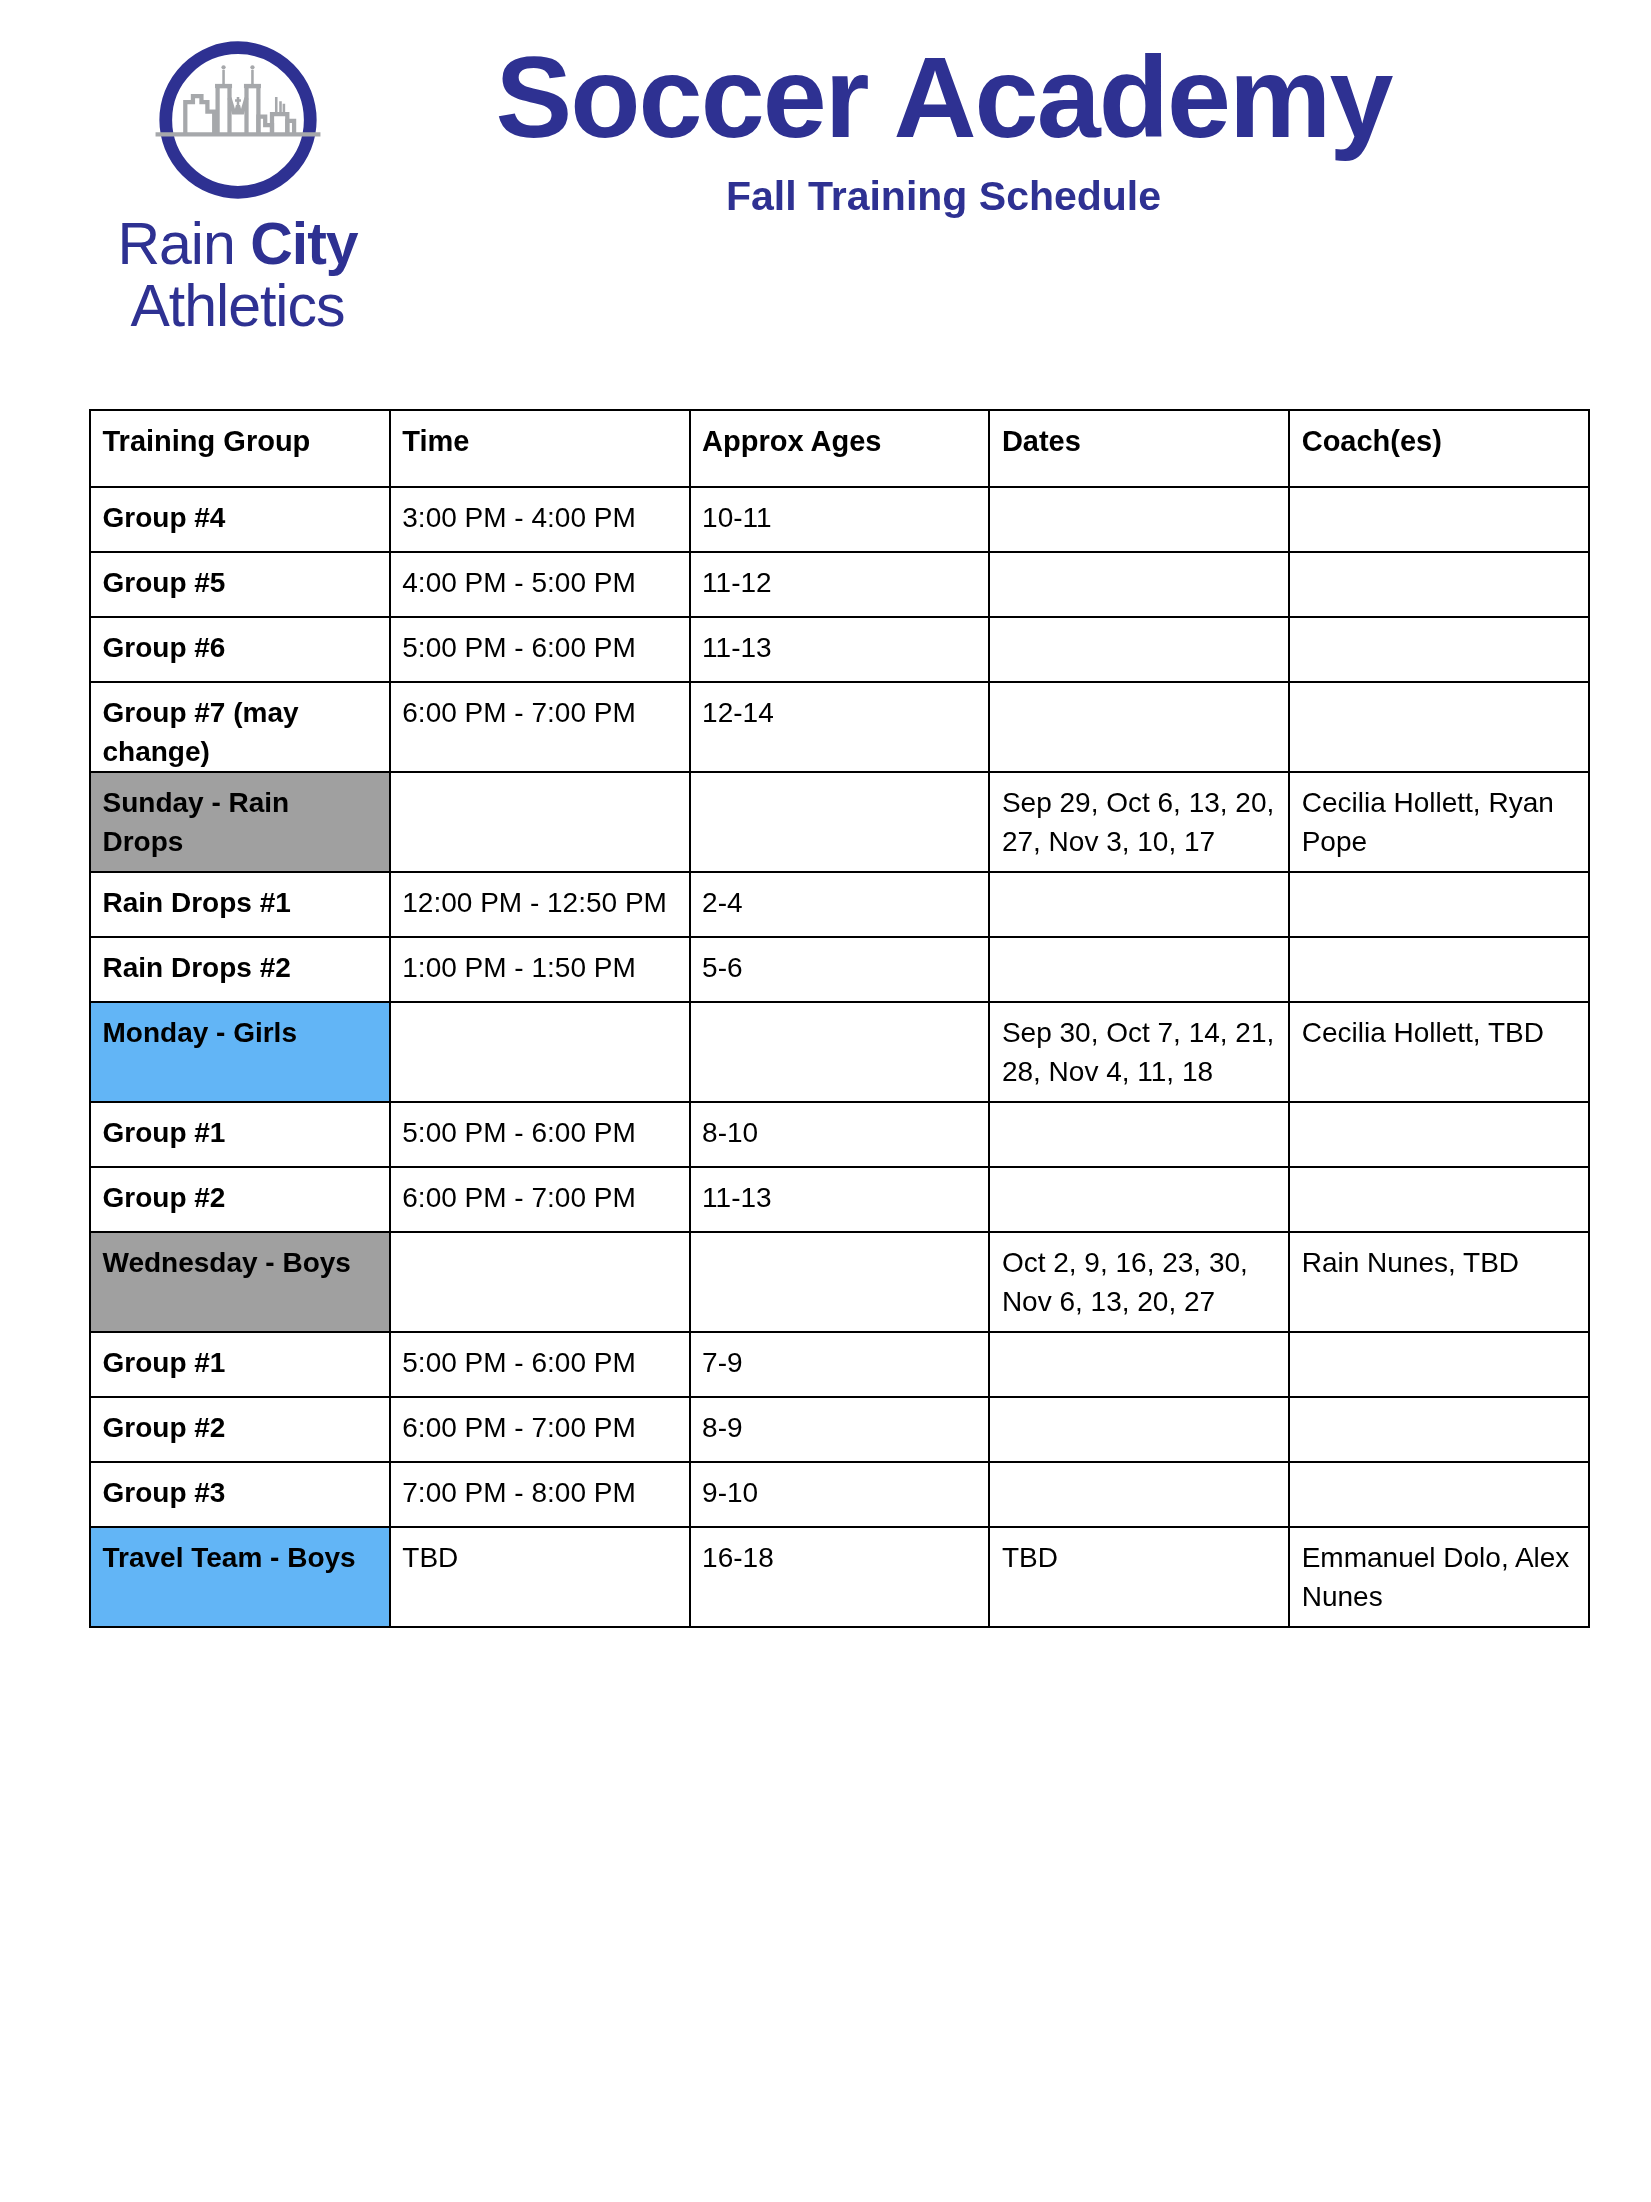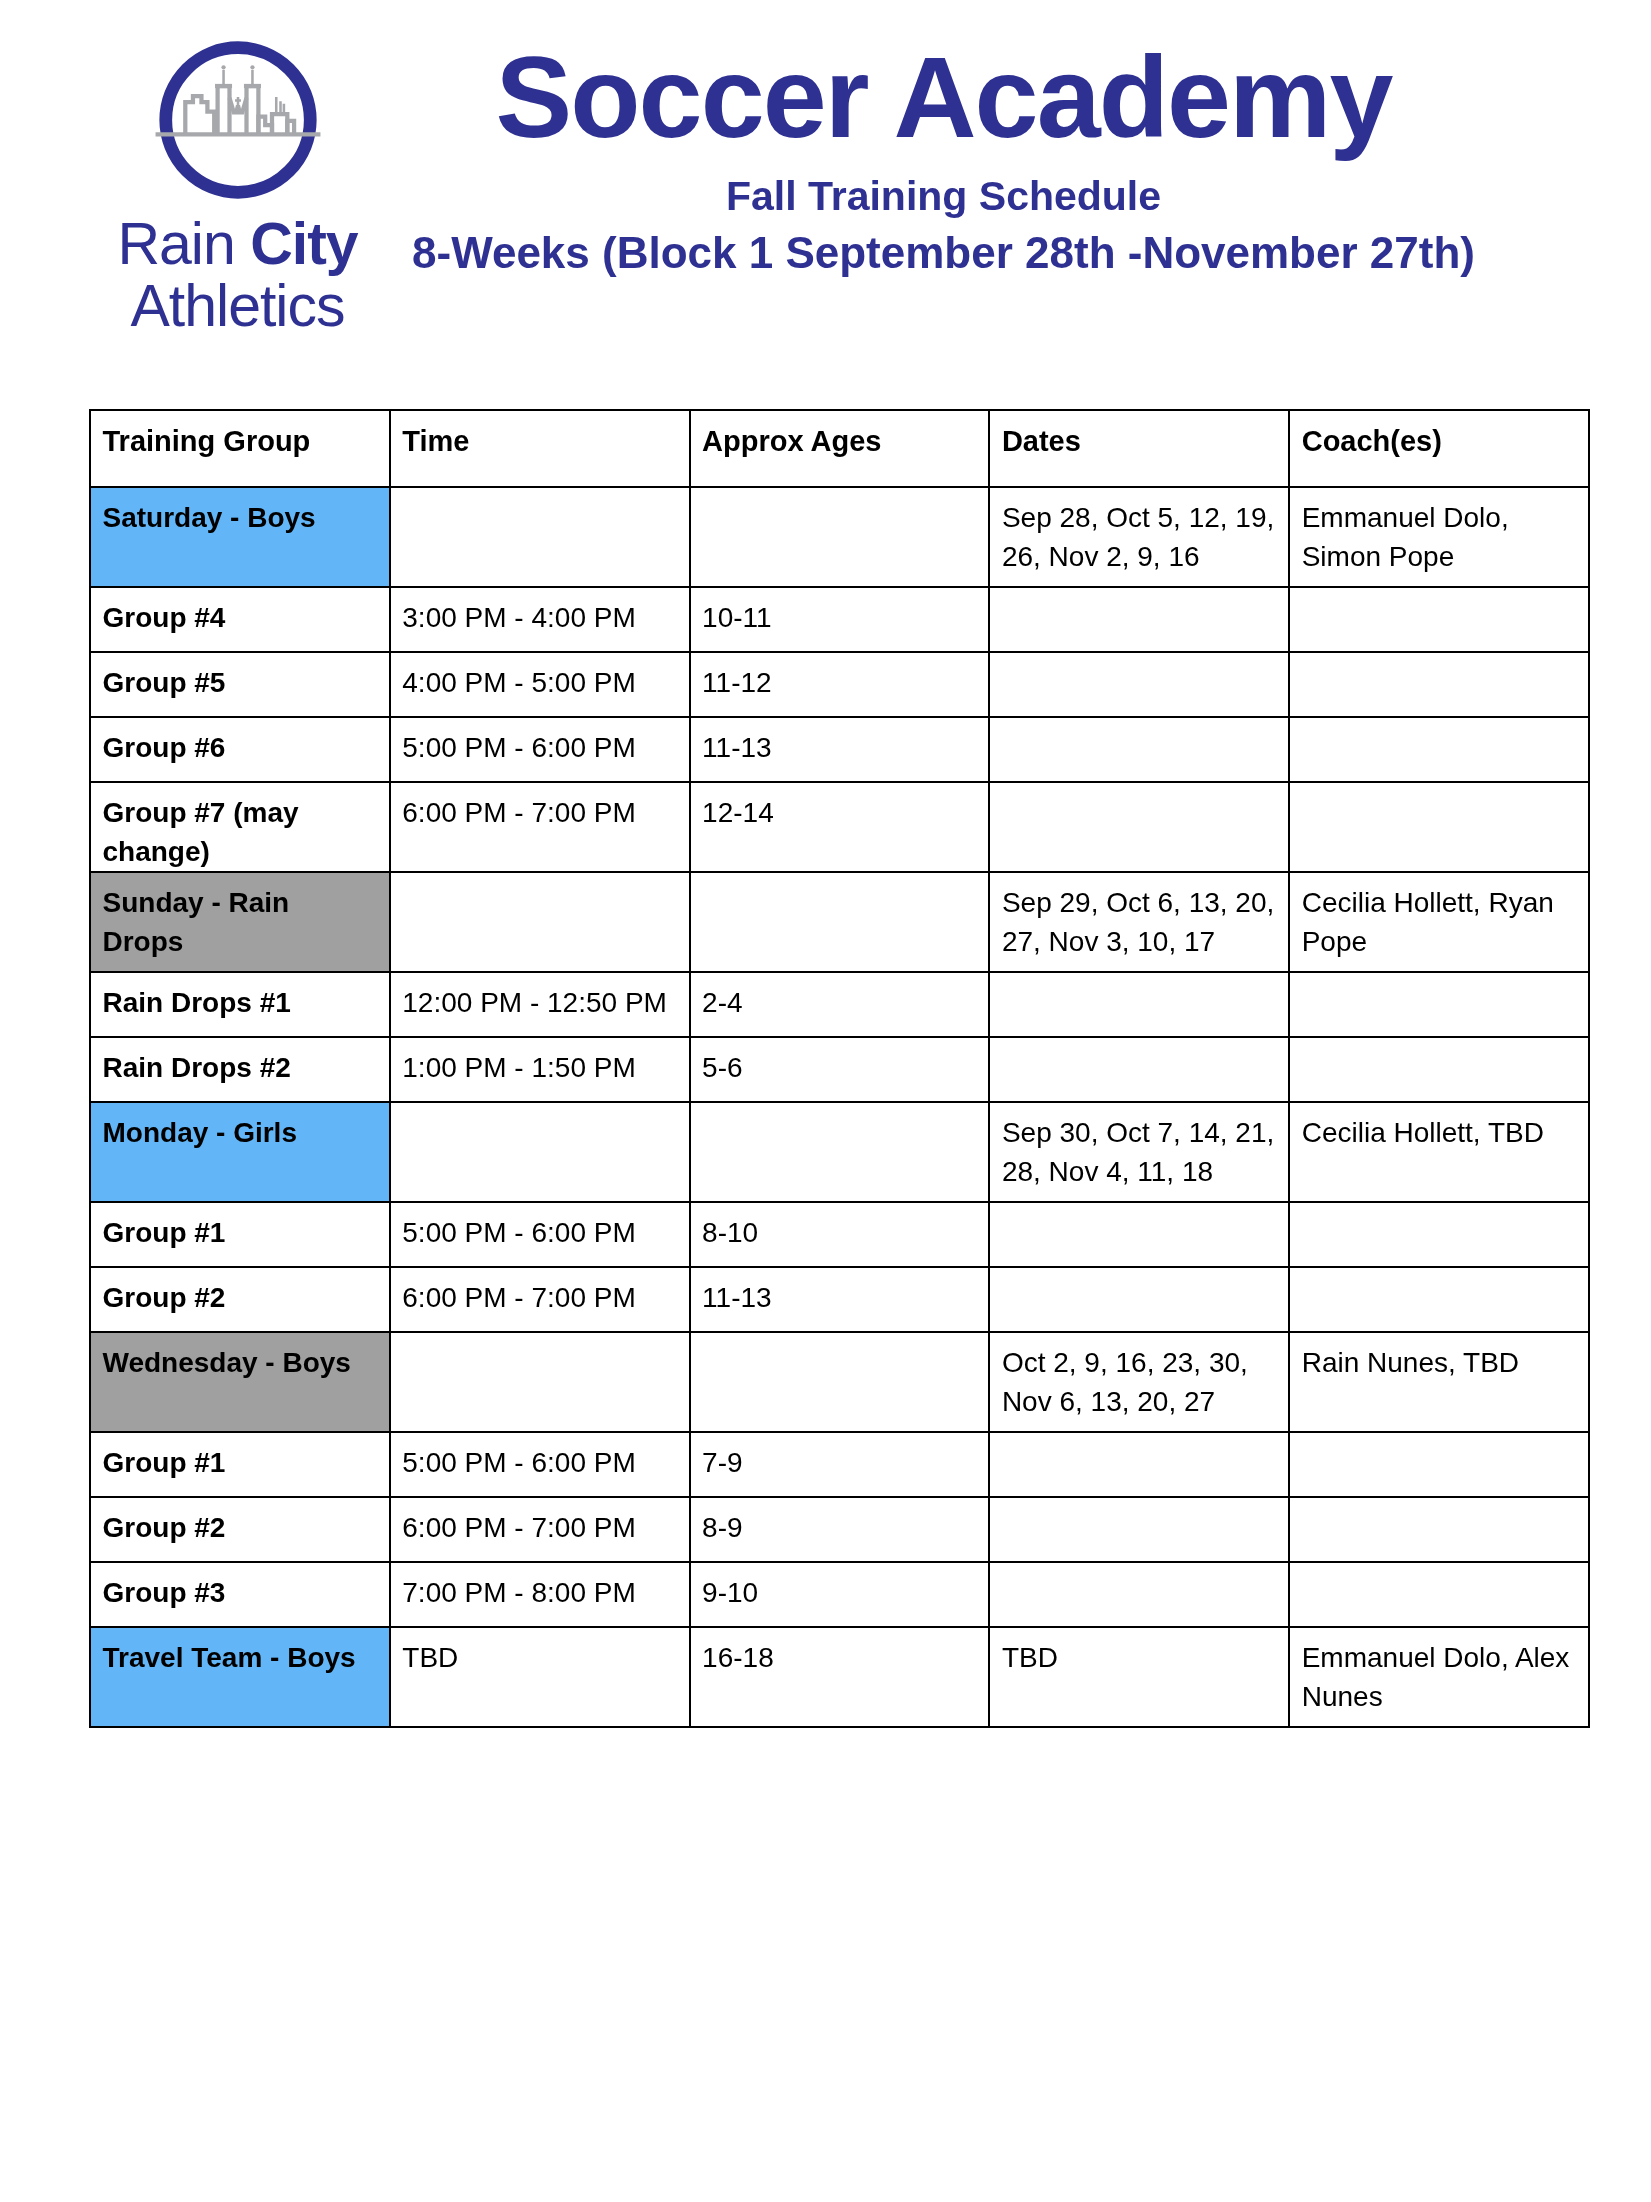--- a/index.html
+++ b/index.html
@@ -98,48 +98,40 @@
     </svg>
     <div class="brand">
       <div><span>Rain</span> <span class="city">City</span></div>
       <div>Athletics</div>
     </div>
   </div>
 
   <div class="titles">
     <h1>Soccer Academy</h1>
     <div class="subtitle1">Fall Training Schedule</div>
-    <div class="subtitle2">8-Weeks (Block 1 September 28th -November 27th)</div>
   </div>
 
   <table class="schedule">
     <colgroup>
       <col style="width:20%">
         <col style="width:20%">
         <col style="width:20%">
         <col style="width:20%">
         <col style="width:20%">
     </colgroup>
     <thead>
       <tr id="header-row">
           <th>Training Group</th>
           <th>Time</th>
           <th>Approx Ages</th>
           <th>Dates</th>
           <th>Coach(es)</th>
         </tr>
     </thead>
     <tbody id="table-body">
-        <tr class="row-section-blue">
-          <td class="group-cell">Saturday - Boys</td>
-          <td></td>
-          <td></td>
-          <td>Sep 28, Oct 5, 12, 19, 26, Nov 2, 9, 16</td>
-          <td>Emmanuel Dolo, Simon Pope</td>
-        </tr>
         <tr class="row-normal">
           <td class="group-cell">Group #4</td>
           <td>3:00 PM - 4:00 PM</td>
           <td>10-11</td>
           <td></td>
           <td></td>
         </tr>
         <tr class="row-normal">
           <td class="group-cell">Group #5</td>
           <td>4:00 PM - 5:00 PM</td>

